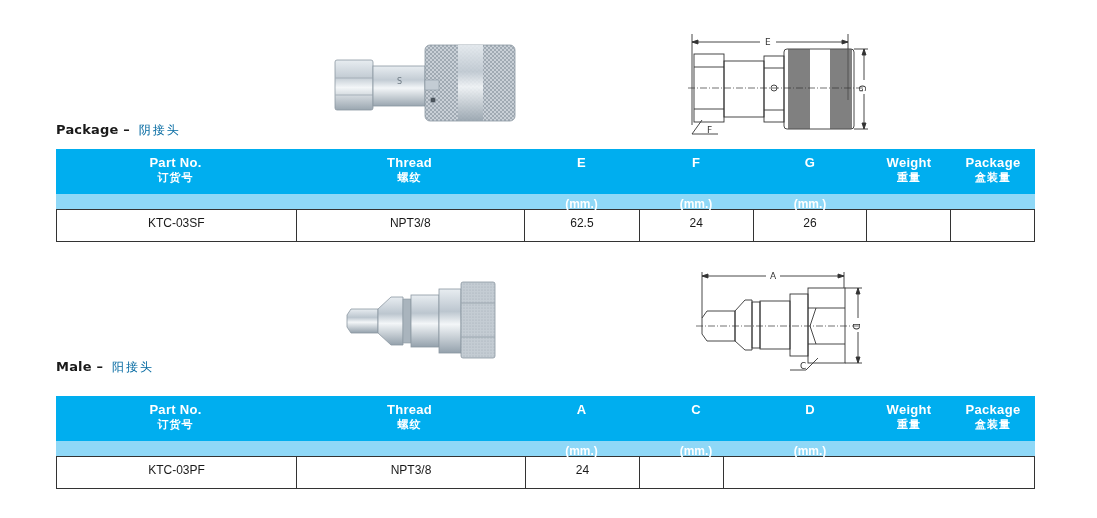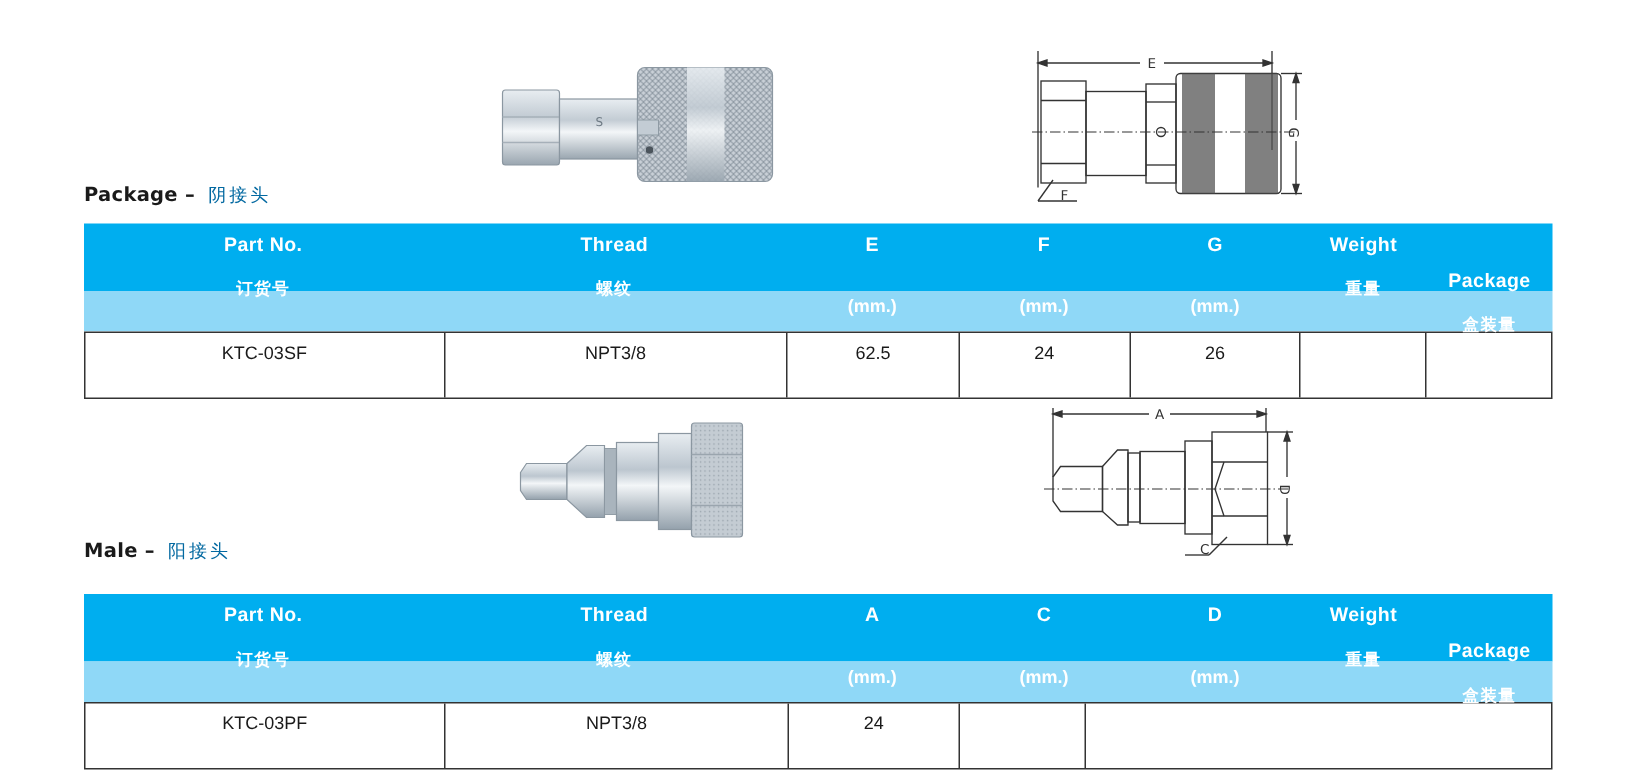--- a/index.html
+++ b/index.html
@@ -17,46 +17,46 @@
 
   .spec-table {
     position: absolute; left: 56px; width: 979px;
   }
   .hdr {
     height: 45px; background: #00aeef; display: flex;
   }
   .hdr .cell {
     color: #ffffff; font-weight: bold; font-size: 13px; text-align: center;
     display: flex; flex-direction: column; align-items: center; justify-content: flex-start;
-    padding-top: 7px; line-height: 14px; letter-spacing: 0.3px; gap: 16px;
+    padding-top: 7px; line-height: 14px; letter-spacing: 0.3px;
   }
   .hdr .cell .cn { font-size: 11px; letter-spacing: 1px; text-align: center; }
   .band {
-    height: 27px; background: #8fd8f7; display: flex;
+    height: 15px; background: #8fd8f7; display: flex;
   }
   .band .cell {
     color: #ffffff; font-weight: bold; font-size: 12px; text-align: center;
     line-height: 21px;
   }
   .row {
-    height: 45px; display: flex; border: 1.5px solid #333; border-top: 1.5px solid #333; background: #fff;
+    height: 33px; display: flex; border: 1.5px solid #333; border-top: 1.5px solid #333; background: #fff;
   }
   .row .cell {
     font-size: 12px; text-align: center; line-height: 26px; color: #1a1a1a; border-left: 1.5px solid #333;
   }
   .row .cell:first-child { border-left: none; }
 
   .c0 { width: 239px; }
   .c1 { width: 229px; }
   .c2 { width: 115px; }
   .c3 { width: 114px; }
   .c4 { width: 114px; }
   .c5 { width: 84px; }
   .c6 { width: 84px; }
-  .hdr .c6, .band .c6 { width: 84px; margin-top: 24px; }
+  .hdr .c6, .band .c6 { width: 84px; }
 </style>
 </head>
 <body>
 
 <svg class="product-photo" style="left:333px; top:40px;" width="190" height="82" viewBox="0 0 190 82">
   <defs>
     <linearGradient id="metalV" x1="0" y1="0" x2="0" y2="1">
       <stop offset="0" stop-color="#e8edf1"></stop>
       <stop offset="0.35" stop-color="#c3ccd4"></stop>
       <stop offset="0.55" stop-color="#f3f6f8"></stop>

